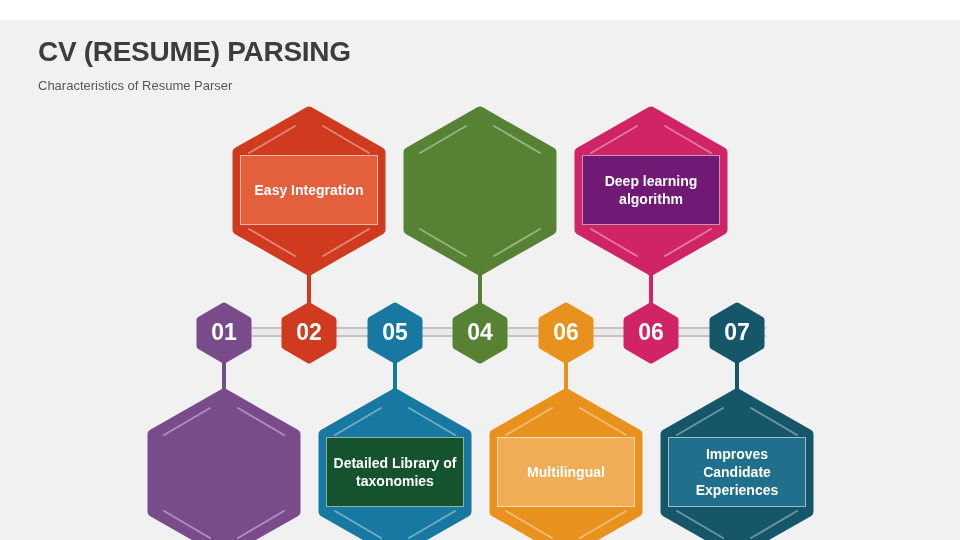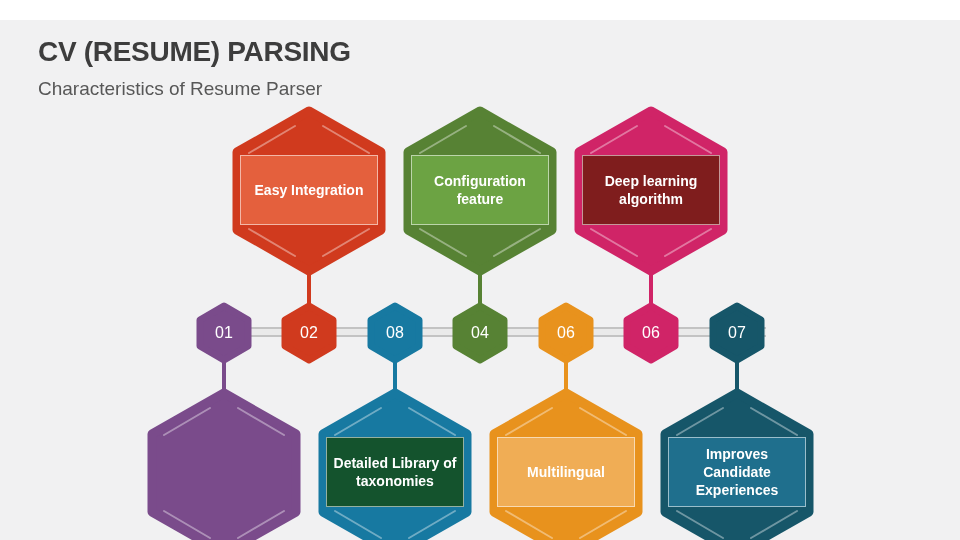--- a/index.html
+++ b/index.html
@@ -14,40 +14,40 @@
     overflow:hidden;
     margin-top:20px;
   }
   .slide-title{
     position:absolute;left:38px;top:16px;
     font-size:28px;font-weight:bold;color:#3d3d3d;
     letter-spacing:-0.3px;white-space:nowrap;
   }
   .slide-subtitle{
     position:absolute;left:38px;top:58px;
-    font-size:19px;color:#575757;white-space:nowrap;
+    font-size:13px;color:#575757;white-space:nowrap;
   }
   .track{
     position:absolute;left:224px;top:307px;width:542px;height:10px;
     box-sizing:border-box;
     background:#eaeaea;
     border-top:2px solid #c3c3c3;
     border-bottom:2px solid #c3c3c3;
     z-index:1;
   }
   .stem{
     position:absolute;width:4px;z-index:1;
   }
   .small-hex{
     position:absolute;width:58px;height:62px;z-index:3;
   }
   .small-hex .num{
     position:absolute;inset:0;
     display:flex;align-items:center;justify-content:center;
-    color:#ffffff;font-size:16px;font-weight:normal;
+    color:#ffffff;font-size:23px;font-weight:bold;
     padding-bottom:1px;
   }
   .feature-hex{
     position:absolute;width:154px;height:170px;z-index:2;
   }
   .label-box{
     position:absolute;left:8px;top:49px;width:138px;height:70px;
     box-sizing:border-box;
     border:1px solid rgba(255,255,255,0.55);
     display:flex;align-items:center;justify-content:center;
@@ -106,21 +106,21 @@
         </svg>
         <div class="label-box" style="background:#e4603d">
           <span>Easy Integration</span>
         </div>
       </div>
       <div class="stem" style="left: 393px; top: 338px; height: 34px; background: rgb(23, 121, 161);"></div>
       <div class="small-hex" style="left: 366px; top: 282px;">
         <svg width="58" height="62" viewBox="0 0 58 62">
           <polygon points="29,4 53,18 53,44 29,58 5,44 5,18" fill="#1779a1" stroke="#1779a1" stroke-width="7" stroke-linejoin="round"></polygon>
         </svg>
-        <div class="num">08</div>
+        <div class="num">05</div>
       </div>
       <div class="feature-hex" style="left: 318px; top: 368px;">
         <svg width="154" height="170" viewBox="0 0 154 170">
           <polygon points="77,5 149,46 149,124 77,165 5,124 5,46" fill="#1779a1" stroke="#1779a1" stroke-width="9" stroke-linejoin="round"></polygon>
           <g stroke="rgba(255,255,255,0.38)" stroke-width="2" stroke-linecap="round">
             <line x1="63" y1="20" x2="17" y2="47"></line>
             <line x1="91" y1="20" x2="137" y2="47"></line>
             <line x1="17" y1="123" x2="63" y2="150"></line>
             <line x1="137" y1="123" x2="91" y2="150"></line>
           </g>
@@ -139,23 +139,20 @@
       <div class="feature-hex" style="left: 403px; top: 86px;">
         <svg width="154" height="170" viewBox="0 0 154 170">
           <polygon points="77,5 149,46 149,124 77,165 5,124 5,46" fill="#578234" stroke="#578234" stroke-width="9" stroke-linejoin="round"></polygon>
           <g stroke="rgba(255,255,255,0.38)" stroke-width="2" stroke-linecap="round">
             <line x1="63" y1="20" x2="17" y2="47"></line>
             <line x1="91" y1="20" x2="137" y2="47"></line>
             <line x1="17" y1="123" x2="63" y2="150"></line>
             <line x1="137" y1="123" x2="91" y2="150"></line>
           </g>
         </svg>
-        <div class="label-box" style="background:#6ca343">
-          <span>Configuration feature</span>
-        </div>
       </div>
       <div class="stem" style="left: 564px; top: 338px; height: 34px; background: rgb(232, 146, 29);"></div>
       <div class="small-hex" style="left: 537px; top: 282px;">
         <svg width="58" height="62" viewBox="0 0 58 62">
           <polygon points="29,4 53,18 53,44 29,58 5,44 5,18" fill="#e8921d" stroke="#e8921d" stroke-width="7" stroke-linejoin="round"></polygon>
         </svg>
         <div class="num">06</div>
       </div>
       <div class="feature-hex" style="left: 489px; top: 368px;">
         <svg width="154" height="170" viewBox="0 0 154 170">
@@ -181,21 +178,21 @@
       <div class="feature-hex" style="left: 574px; top: 86px;">
         <svg width="154" height="170" viewBox="0 0 154 170">
           <polygon points="77,5 149,46 149,124 77,165 5,124 5,46" fill="#d02467" stroke="#d02467" stroke-width="9" stroke-linejoin="round"></polygon>
           <g stroke="rgba(255,255,255,0.38)" stroke-width="2" stroke-linecap="round">
             <line x1="63" y1="20" x2="17" y2="47"></line>
             <line x1="91" y1="20" x2="137" y2="47"></line>
             <line x1="17" y1="123" x2="63" y2="150"></line>
             <line x1="137" y1="123" x2="91" y2="150"></line>
           </g>
         </svg>
-        <div class="label-box" style="background:#7f1d1d">
+        <div class="label-box" style="background:#701a75">
           <span>Deep learning algorithm</span>
         </div>
       </div>
       <div class="stem" style="left: 735px; top: 338px; height: 34px; background: rgb(22, 86, 105);"></div>
       <div class="small-hex" style="left: 708px; top: 282px;">
         <svg width="58" height="62" viewBox="0 0 58 62">
           <polygon points="29,4 53,18 53,44 29,58 5,44 5,18" fill="#165669" stroke="#165669" stroke-width="7" stroke-linejoin="round"></polygon>
         </svg>
         <div class="num">07</div>
       </div>

